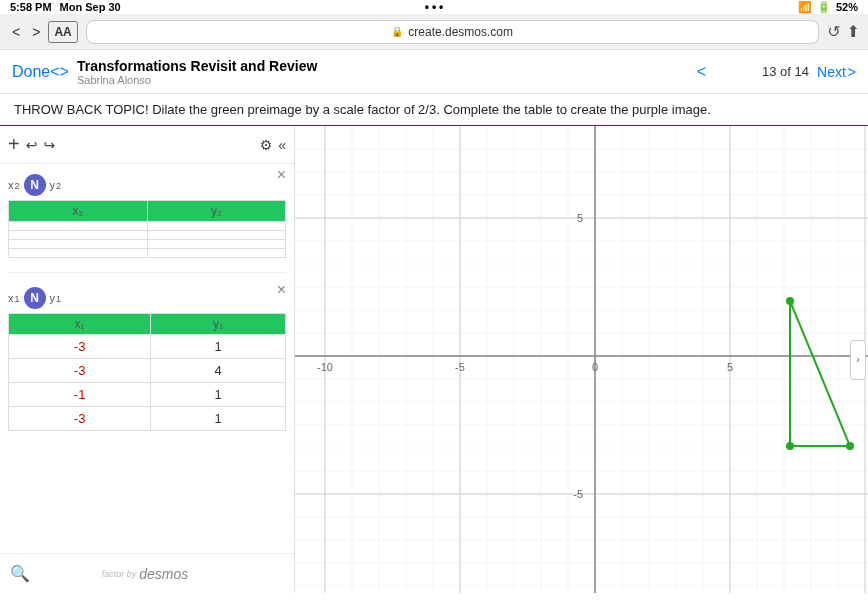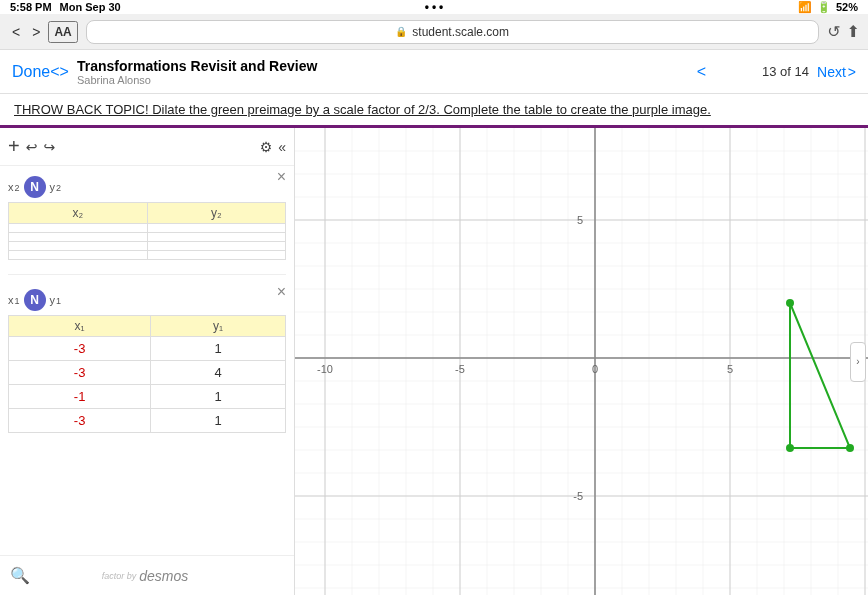--- a/index.html
+++ b/index.html
@@ -73,23 +73,22 @@
       background: none; border: none;
       color: #007aff; font-size: 14px; cursor: pointer;
       display: flex; align-items: center; gap: 2px;
     }
 
     
     .instruction-bar {
       padding: 8px 14px;
       font-size: 13px;
       color: #222;
-      border-bottom: 3px solid #701a75;
-      background: #fff;
-      text-decoration: underline;
+      border-bottom: 1px solid #701a75;
+      background: #fff;
     }
 
     
     .main-content {
       display: flex;
       height: calc(605px - 22px - 36px - 44px - 36px);
       position: relative;
     }
 
     
@@ -149,21 +148,21 @@
       display: flex; align-items: center; justify-content: center;
       color: #fff; font-size: 12px; font-weight: 700;
     }
 
     .data-table {
       width: 100%;
       border-collapse: collapse;
       font-size: 13px;
     }
     .data-table th {
-      background: #fef9c3;
+      background: #22c55e;
       border: 1px solid #ddd;
       padding: 3px 8px;
       font-weight: 500;
       color: #555;
       text-align: center;
       font-size: 12px;
     }
     .data-table td {
       border: 1px solid #ddd;
       padding: 4px 8px;
@@ -240,21 +239,21 @@
 </div>
 
 <div class="browser-bar">
   <div class="browser-nav">
     <button class="nav-btn">&lt;</button>
     <button class="nav-btn">&gt;</button>
     <button class="aa-btn">AA</button>
   </div>
   <div class="url-bar">
     <span class="url-lock">🔒</span>
-    <span>student.scale.com</span>
+    <span>create.desmos.com</span>
   </div>
   <div class="browser-actions">
     <button class="browser-action-btn">↺</button>
     <button class="browser-action-btn">⬆</button>
   </div>
 </div>
 
 <div class="app-header">
   <button class="done-btn">Done</button>
   <button class="chevron-left">&lt;</button>

